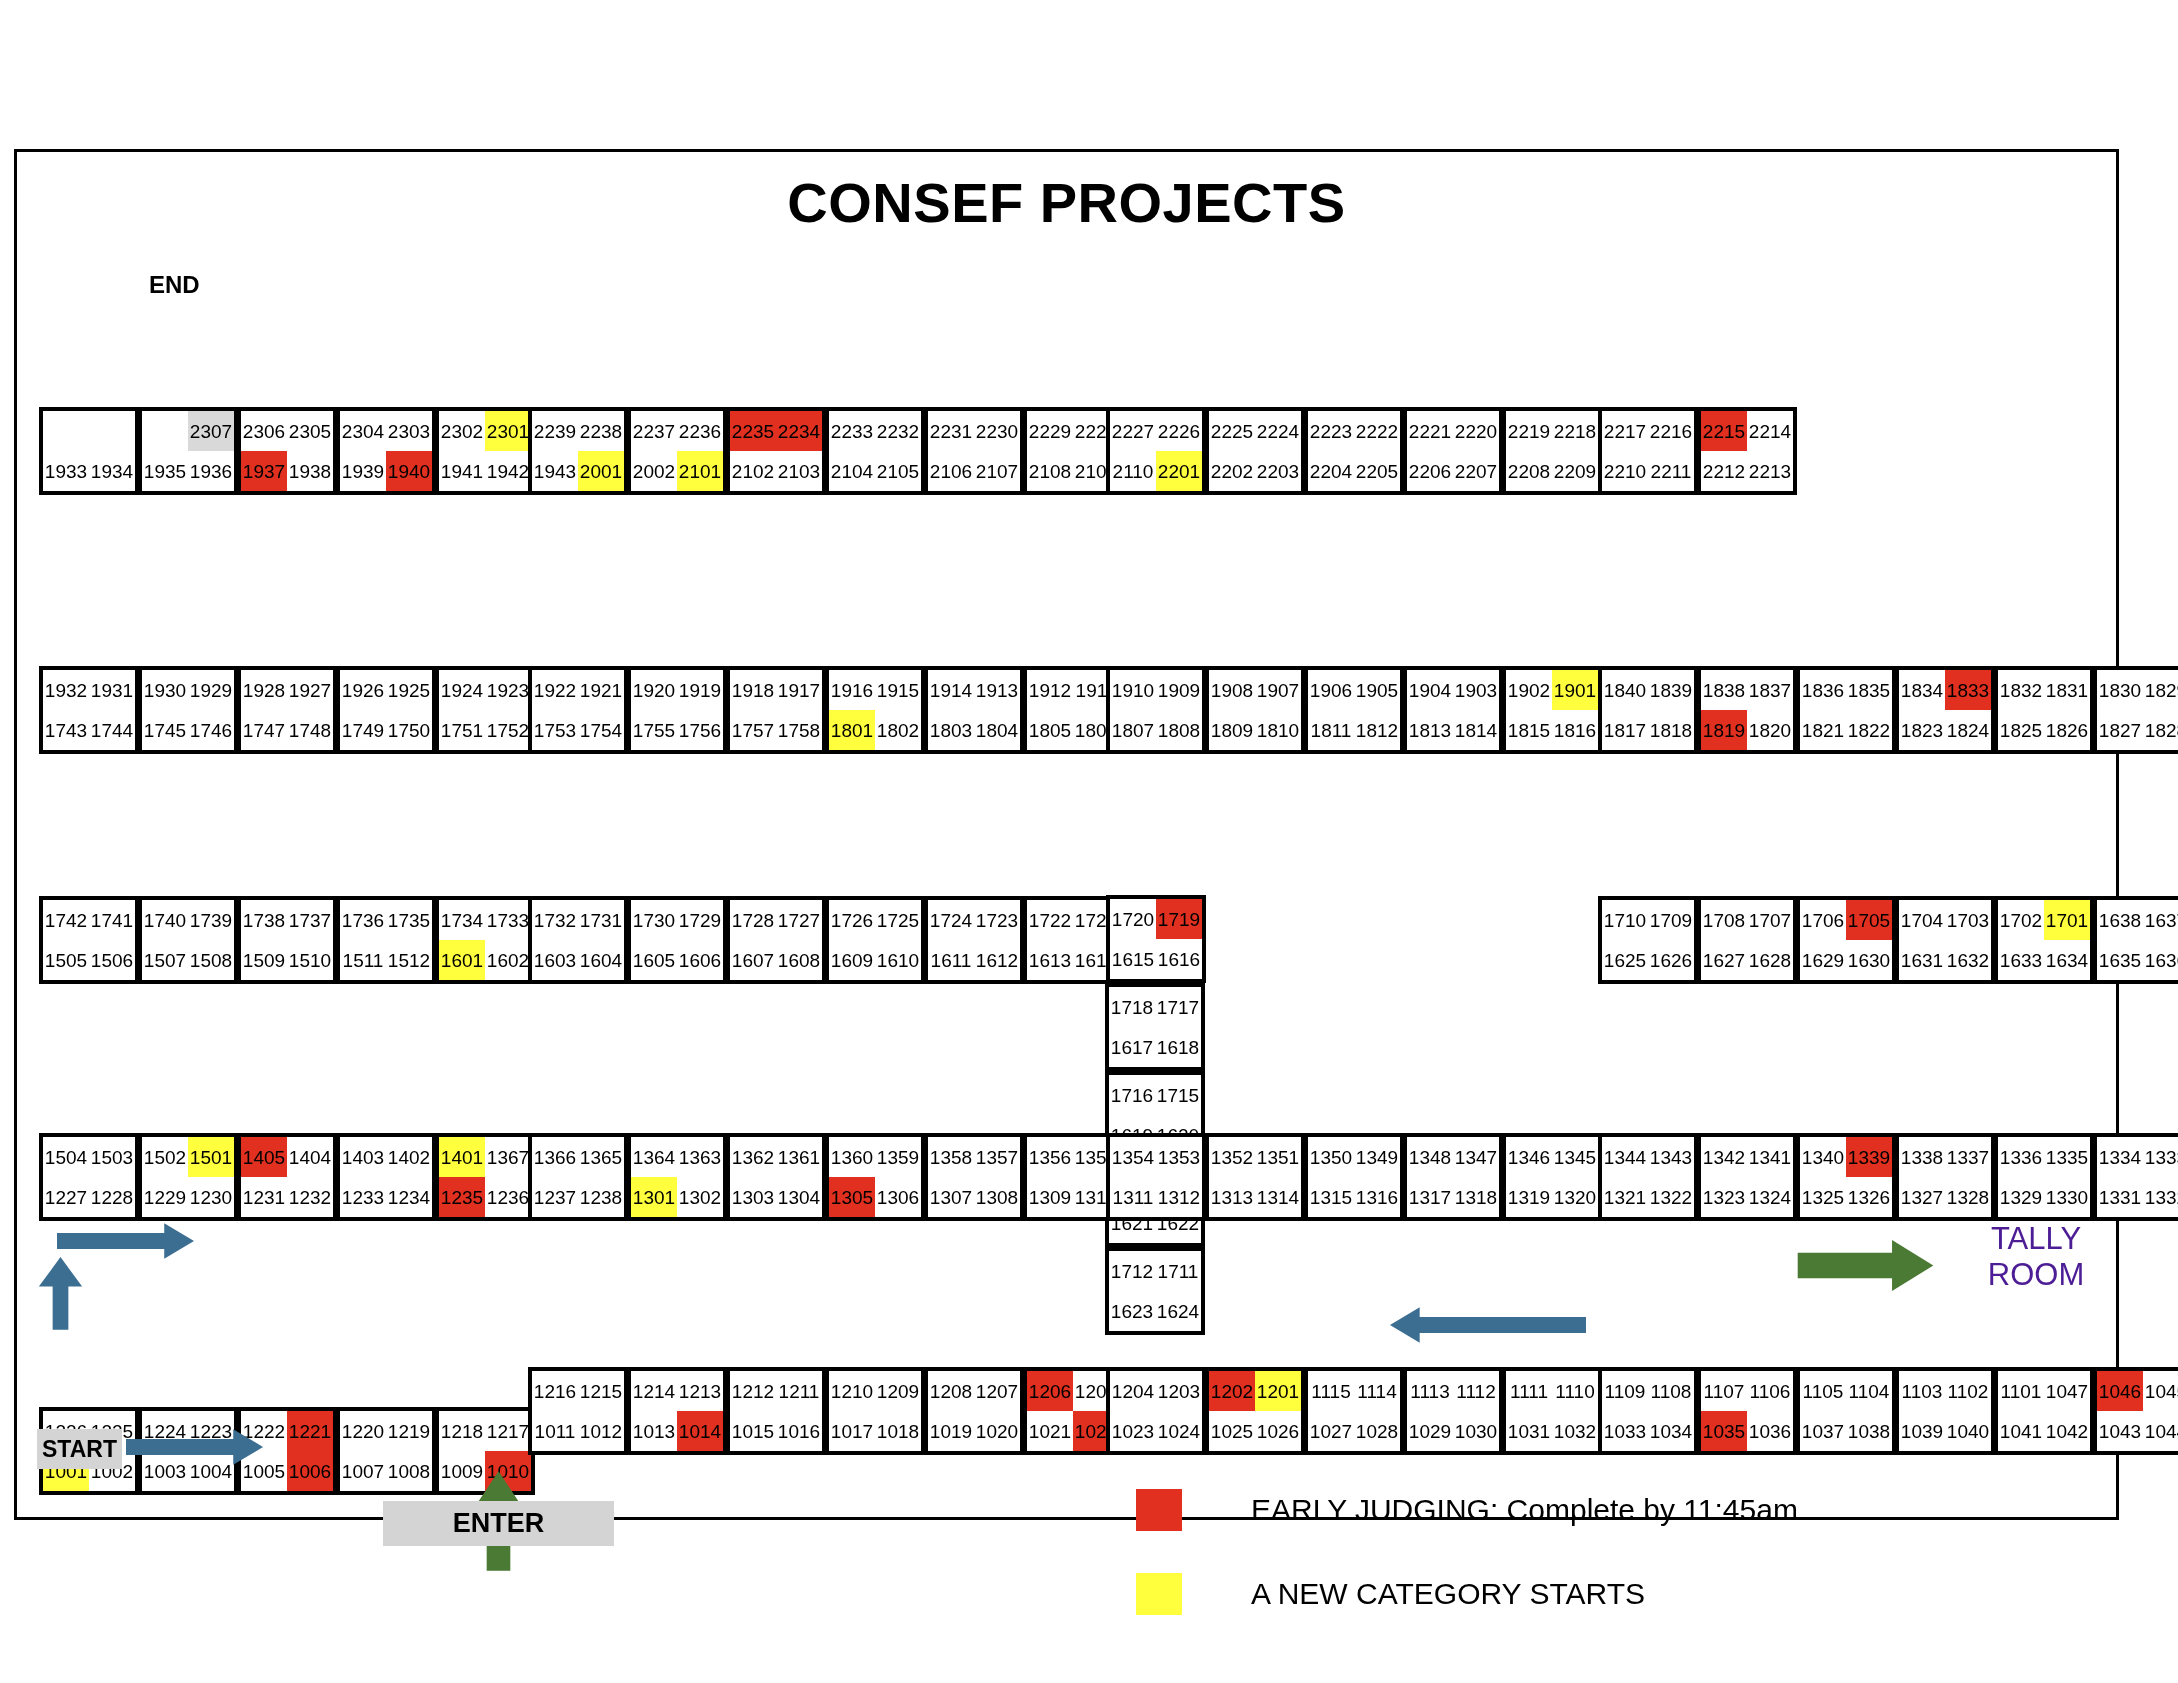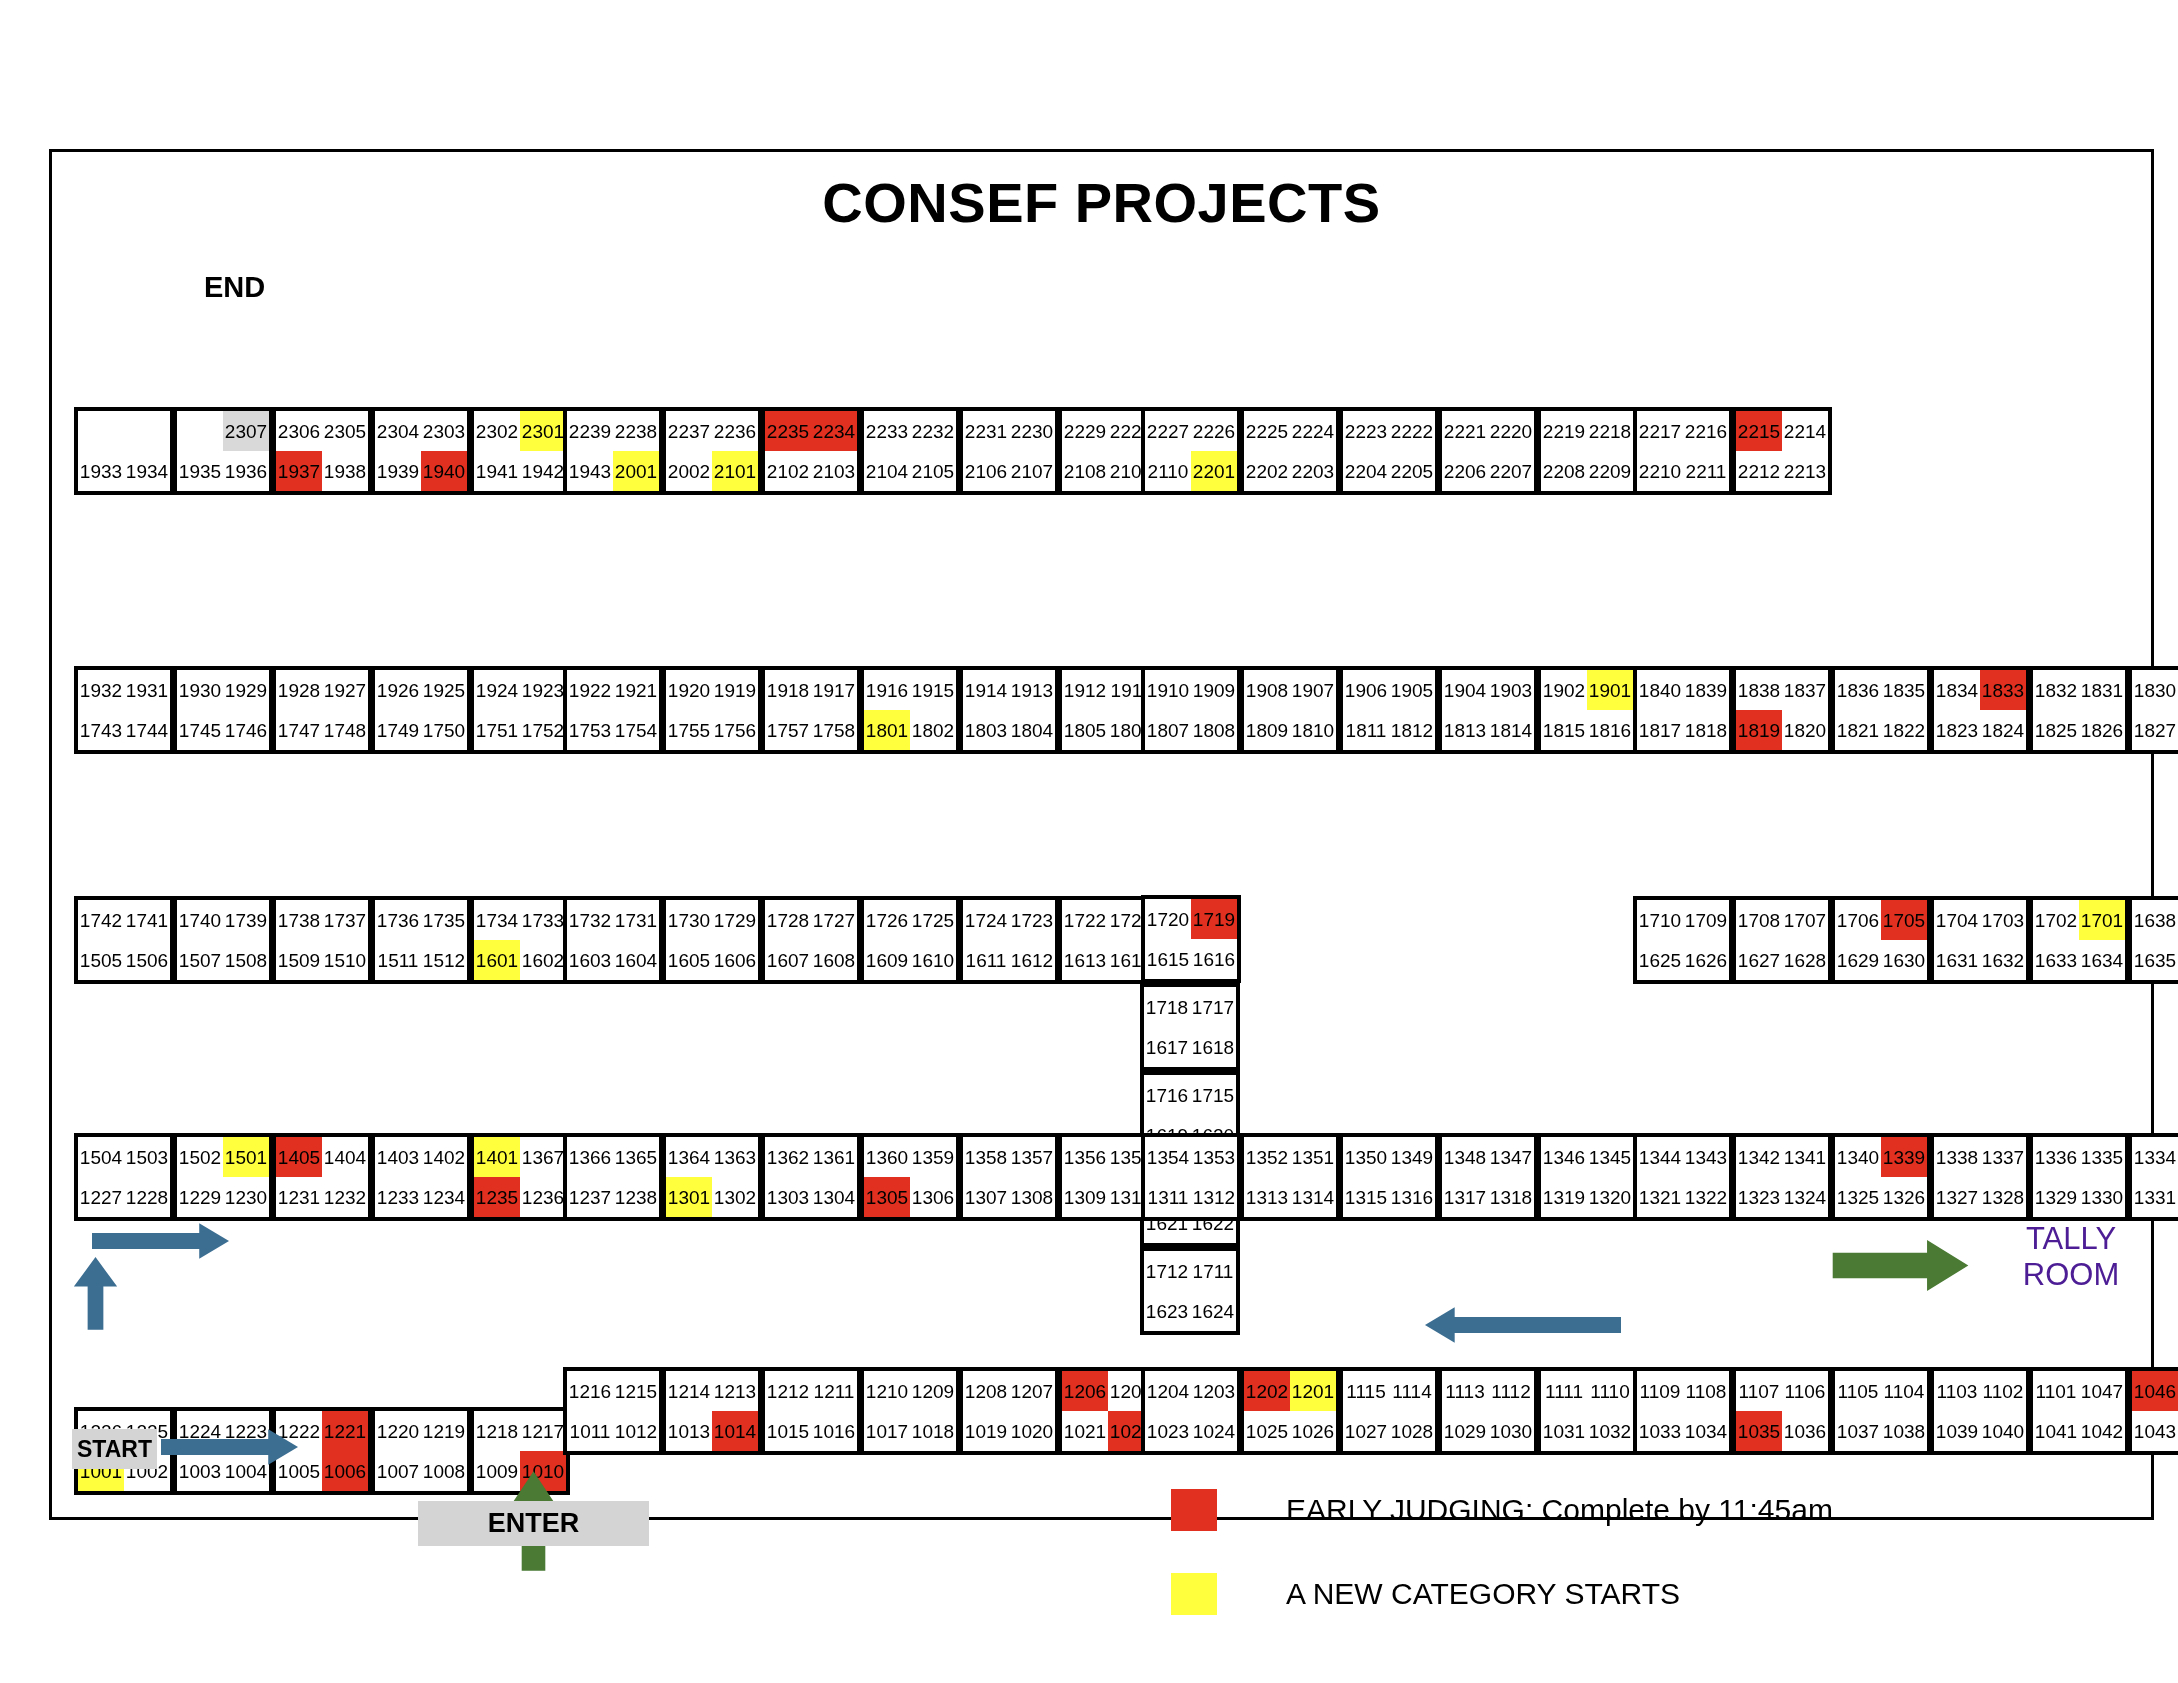--- a/index.html
+++ b/index.html
@@ -18,42 +18,41 @@
   
   #page-frame {
     position: absolute;
     left: 14px;
     top: 149px;
     width: 2105px;
     height: 1371px;
     border: 3px solid #000;
     box-sizing: border-box;
     background: #fff;
-    margin-left: 35px;
   }
 
   
   #map-title {
     position: absolute;
     left: 0;
     top: 18px;
     width: 100%;
     text-align: center;
     font-size: 56px;
     font-weight: bold;
     letter-spacing: 0.5px;
     color: #000;
   }
 
   
   #end-label {
     position: absolute;
-    left: 152px;
+    left: 132px;
     top: 119px;
-    font-size: 29px;
+    font-size: 24px;
     font-weight: bold;
     color: #000;
   }
 
   
   .aisle-row {
     position: absolute;
     display: flex;
     align-items: flex-start;
   }

